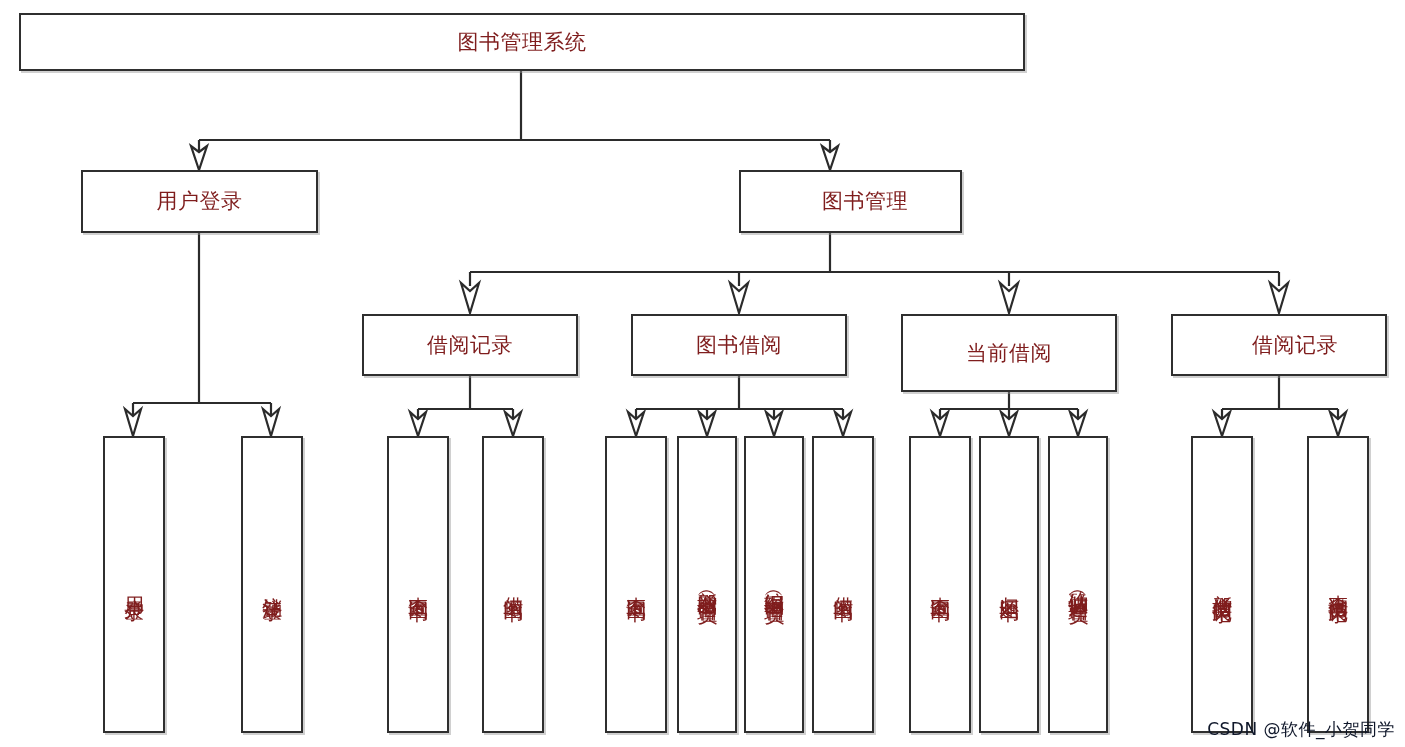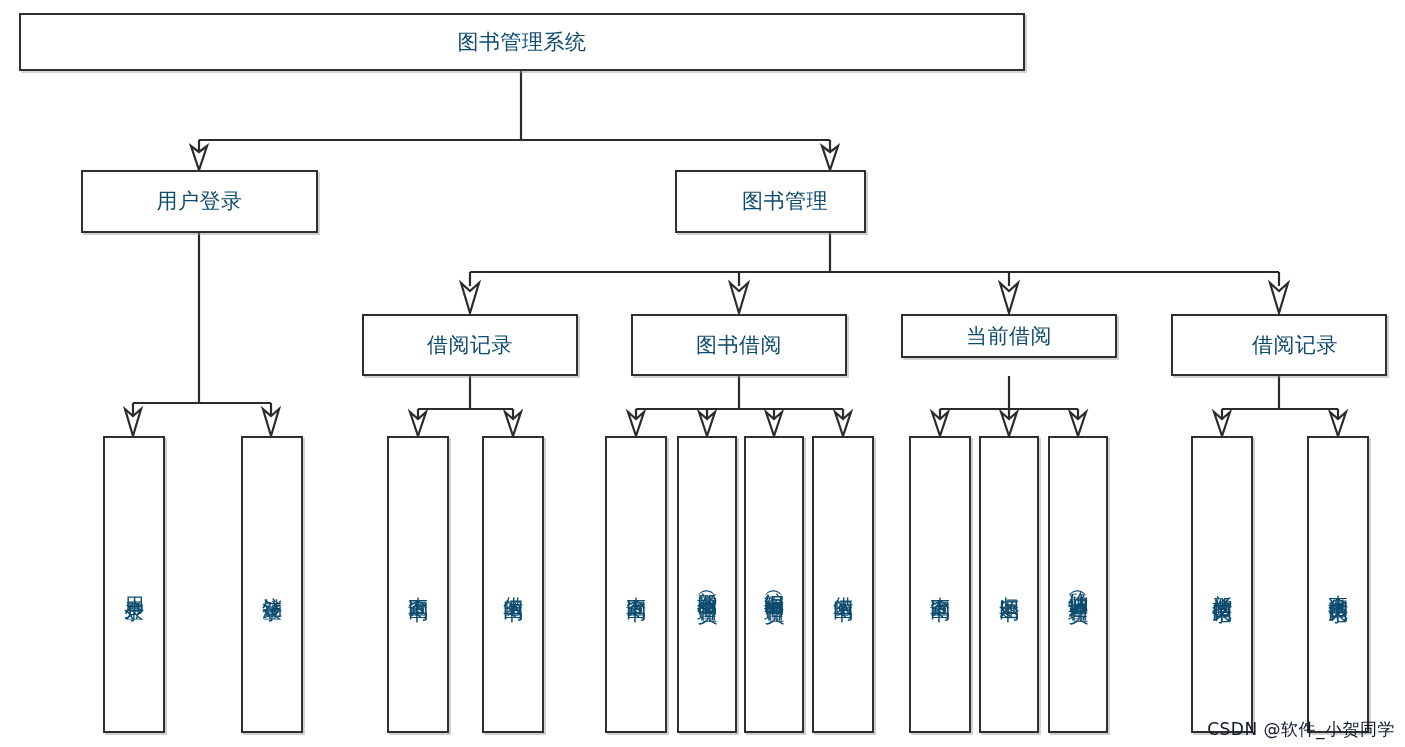--- a/index.html
+++ b/index.html
@@ -16,21 +16,21 @@
     overflow: hidden;
   }
   .node {
     position: absolute;
     box-sizing: border-box;
     border: 2.5px solid #2f2f2f;
     background: #ffffff;
     display: flex;
     align-items: center;
     justify-content: center;
-    color: #0c4a6e;
+    color: #7f1d1d;
     box-shadow: 2px 2px 0 rgba(150,150,150,0.45);
   }
   .node .label {
     font-size: 21px;
     line-height: 1.15;
     letter-spacing: 0.5px;
     white-space: nowrap;
   }
   .node.vert {
     align-items: center;
@@ -138,31 +138,31 @@
     <path d="M1338 436 L1330 412 L1338 419 L1346 412 Z" fill="#2b2b2b" stroke="none"></path>
   </svg>
 
   <div class="node" style="left:19px; top:13px; width:1006px; height:58px;">
     <span class="label">图书管理系统</span>
   </div>
 
   <div class="node" style="left:81px; top:170px; width:237px; height:63px;">
     <span class="label">用户登录</span>
   </div>
-  <div class="node" style="left:675px; top:170px; width:191px; height:63px;padding-left:29px;">
+  <div class="node" style="left:739px; top:170px; width:223px; height:63px;padding-left:29px;">
     <span class="label">图书管理</span>
   </div>
 
   <div class="node" style="left:362px; top:314px; width:216px; height:62px;">
     <span class="label">借阅记录</span>
   </div>
   <div class="node" style="left:631px; top:314px; width:216px; height:62px;">
     <span class="label">图书借阅</span>
   </div>
-  <div class="node" style="left:901px; top:314px; width:216px; height:44px;">
+  <div class="node" style="left:901px; top:314px; width:216px; height:78px;">
     <span class="label">当前借阅</span>
   </div>
   <div class="node" style="left:1171px; top:314px; width:216px; height:62px;padding-left:32px;">
     <span class="label">借阅记录</span>
   </div>
 
   <div class="node vert" style="left:103px; top:436px; width:62px; height:297px;">
     <span class="label">用户登录</span>
   </div>
   <div class="node vert" style="left:241px; top:436px; width:62px; height:297px;">

